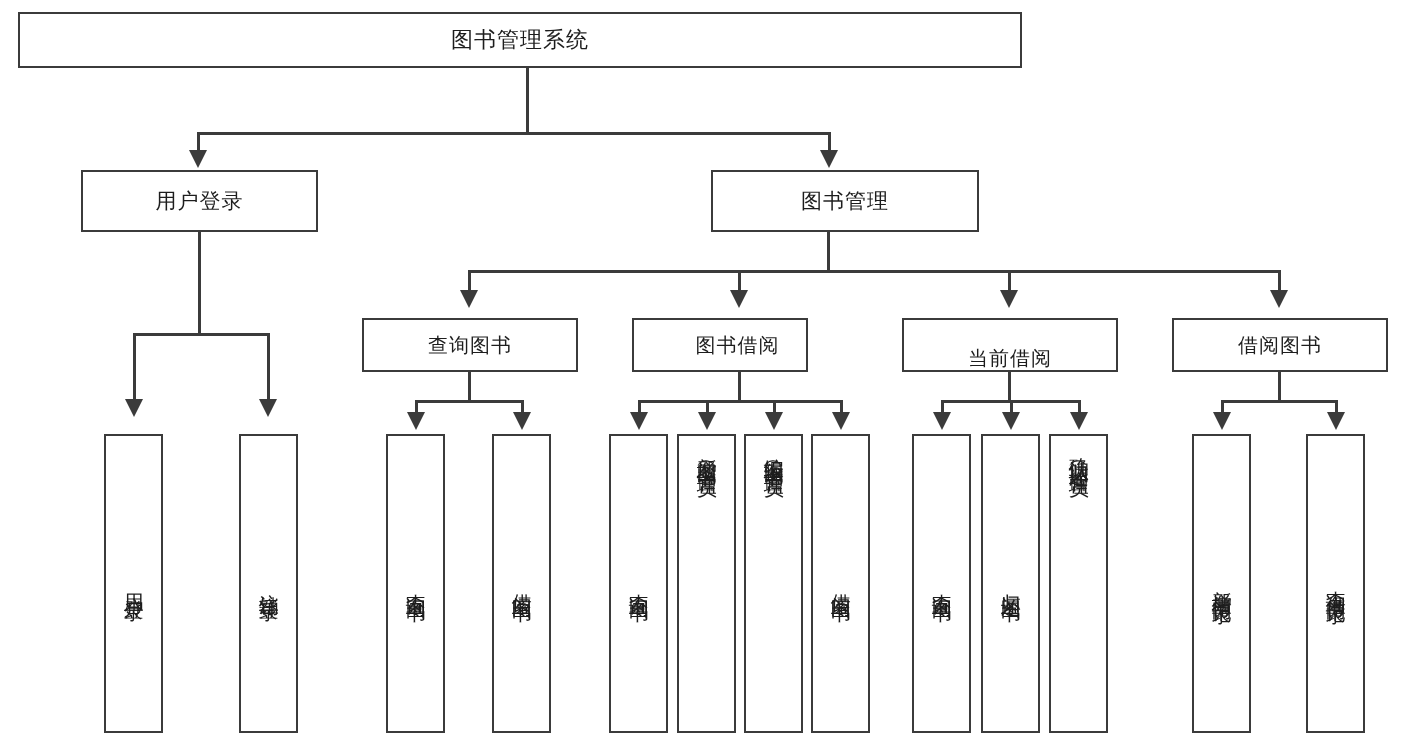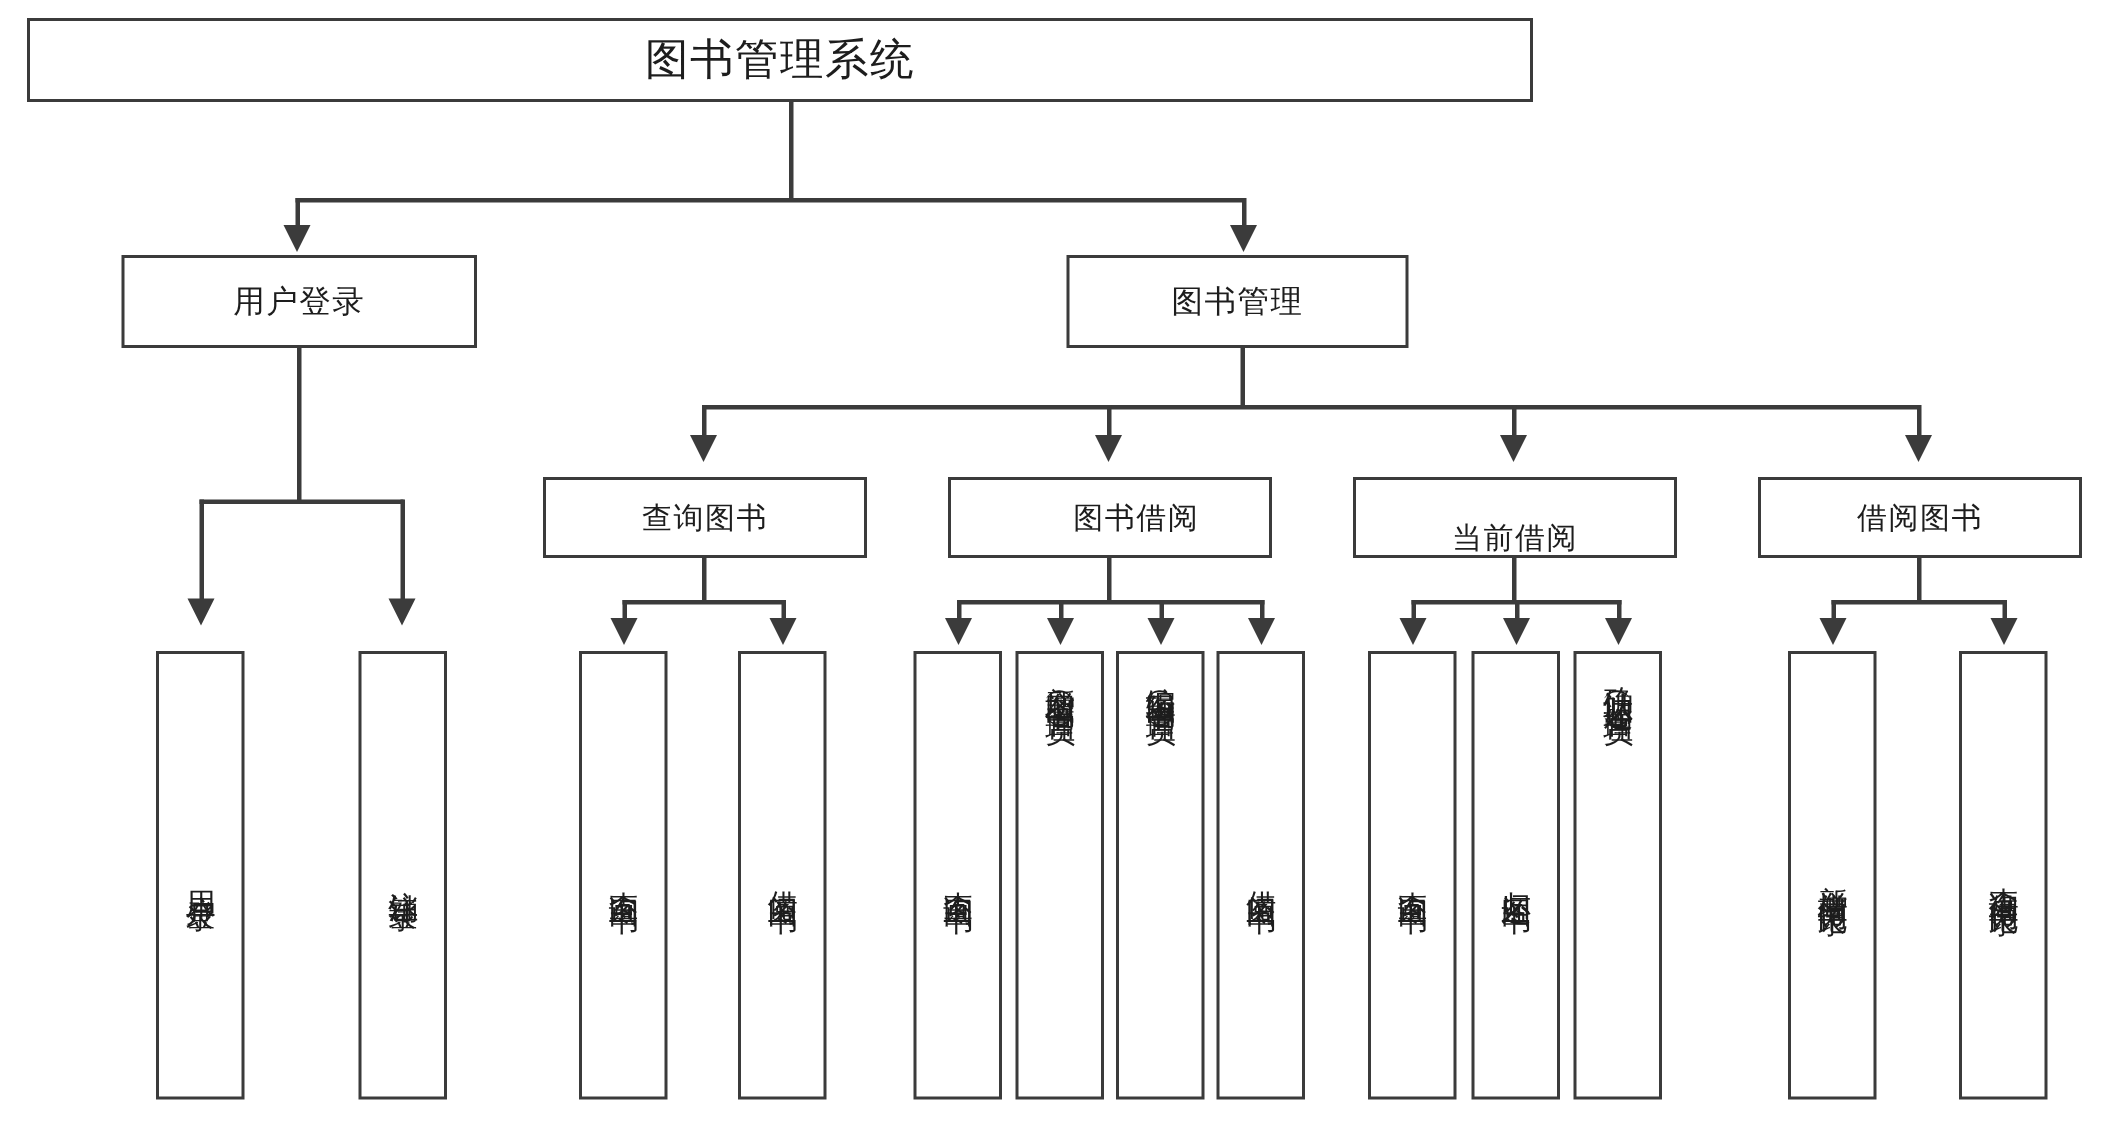--- a/index.html
+++ b/index.html
@@ -27,21 +27,21 @@
     text-align:center;
   }
   .node .label{
     font-size:21px;
     line-height:1.15;
     letter-spacing:1px;
     color:#1d1d1d;
     white-space:nowrap;
   }
   
-  .node.root .label{font-size:29px;}
+  .node.root .label{font-size:22px;}
   .node.lvl2 .label{font-size:21px;}
   .node.lvl3 .label{font-size:20px;}
 
   
   .leaf{
     position:absolute;
     box-sizing:border-box;
     background:#ffffff;
     border:2px solid #3b3b3b;
     display:flex;
@@ -108,21 +108,21 @@
   <div class="vline" style="left:197px;top:132px;height:20px;"></div>
   <div class="arrow" style="left:189px;top:150px;"></div>
 
   <div class="vline" style="left:828px;top:132px;height:20px;"></div>
   <div class="arrow" style="left:820px;top:150px;"></div>
 
   <div class="node lvl2" style="left:81px;top:170px;width:237px;height:62px;">
     <span class="label">用户登录</span>
   </div>
 
-  <div class="node lvl2" style="left:711px;top:170px;width:228px;height:62px;">
+  <div class="node lvl2" style="left:711px;top:170px;width:268px;height:62px;">
     <span class="label">图书管理</span>
   </div>
 
   <div class="vline" style="left:198px;top:232px;height:103px;"></div>
   <div class="hline" style="left:133px;top:333px;width:136px;"></div>
   <div class="vline" style="left:133px;top:333px;height:68px;"></div>
   <div class="arrow" style="left:125px;top:399px;"></div>
   <div class="vline" style="left:267px;top:333px;height:68px;"></div>
   <div class="arrow" style="left:259px;top:399px;"></div>
 
@@ -137,21 +137,21 @@
 
   <div class="vline" style="left:1008px;top:270px;height:22px;"></div>
   <div class="arrow" style="left:1000px;top:290px;"></div>
 
   <div class="vline" style="left:1278px;top:270px;height:22px;"></div>
   <div class="arrow" style="left:1270px;top:290px;"></div>
 
   <div class="node lvl3" style="left:362px;top:318px;width:216px;height:54px;">
     <span class="label">查询图书</span>
   </div>
-  <div class="node lvl3" style="left:632px;top:318px;width:216px;height:54px;padding-left:35px;">
+  <div class="node lvl3" style="left:632px;top:318px;width:176px;height:54px;padding-left:35px;">
     <span class="label">图书借阅</span>
   </div>
   <div class="node lvl3" style="left:902px;top:318px;width:216px;height:54px;align-items:flex-end;">
     <span class="label">当前借阅</span>
   </div>
   <div class="node lvl3" style="left:1172px;top:318px;width:216px;height:54px;">
     <span class="label">借阅图书</span>
   </div>
 
   <div class="vline" style="left:468px;top:372px;height:30px;"></div>

